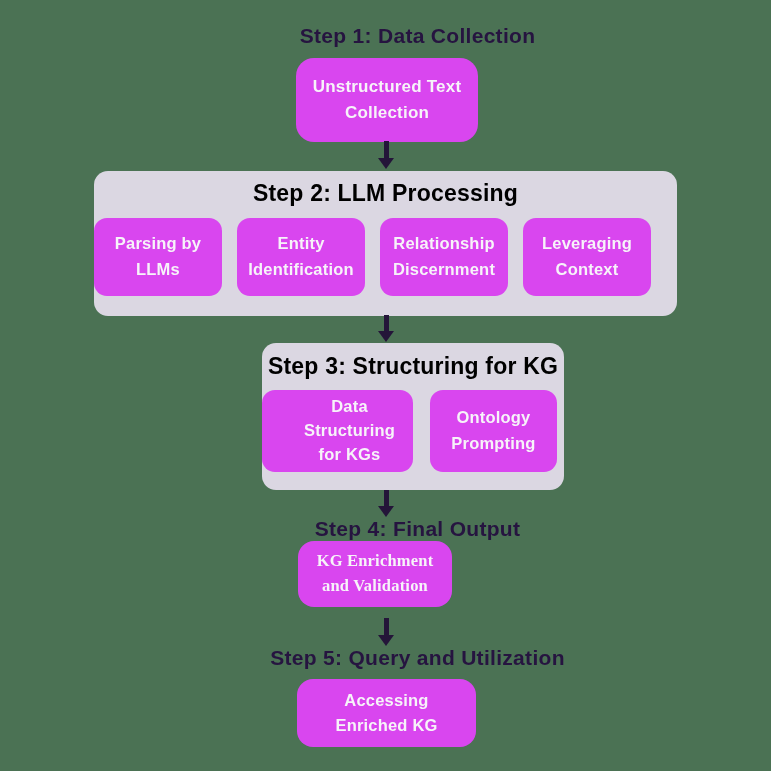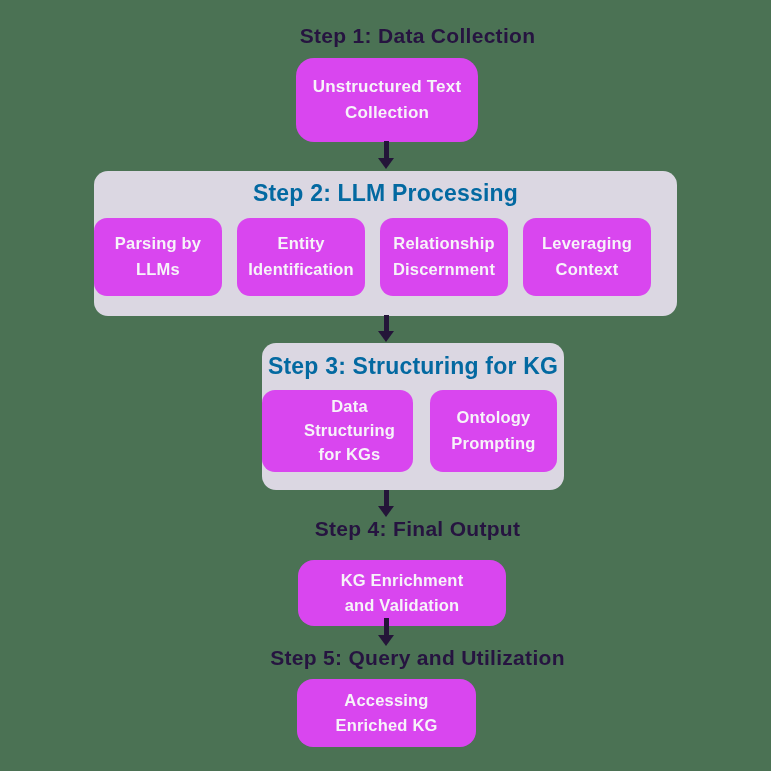--- a/index.html
+++ b/index.html
@@ -26,21 +26,21 @@
     position: absolute;
     background: #DBD7E2;
     border-radius: 14px;
   }
   .panel-title {
     width: 100%;
     text-align: center;
     font-size: 23px;
     font-weight: 800;
     letter-spacing: 0.2px;
-    color: #0369a1;
+    color: #000000;
   }
   .node {
     background: #d946ef;
     color: #F7F3F9;
     border-radius: 16px;
     display: flex;
     align-items: center;
     justify-content: center;
     text-align: center;
     white-space: pre-line;
@@ -116,21 +116,21 @@
 Prompting</div>
     </div>
   </div>
 
   <div class="arrow" style="top:490px;">
     <div class="shaft" style="height:16px;"></div>
     <div class="head"></div>
   </div>
 
   <div class="step-title-outer" style="top:517px;">Step 4: Final Output</div>
-  <div class="node abs" style="left:298px; top:560px; width:208px; height:66px; border-radius:16px; line-height:1.5;">KG Enrichment
+  <div class="node abs" style="left:298px; top:541px; width:154px; height:66px; border-radius:16px; line-height:1.5;font-family:Liberation Serif, serif;">KG Enrichment
 and Validation</div>
 
   <div class="arrow" style="top:618px;">
     <div class="shaft" style="height:17px;"></div>
     <div class="head"></div>
   </div>
 
   <div class="step-title-outer" style="top:646px;">Step 5: Query and Utilization</div>
   <div class="node abs" style="left:297px; top:679px; width:179px; height:68px; border-radius:16px; line-height:1.5;">Accessing
 Enriched KG</div>

